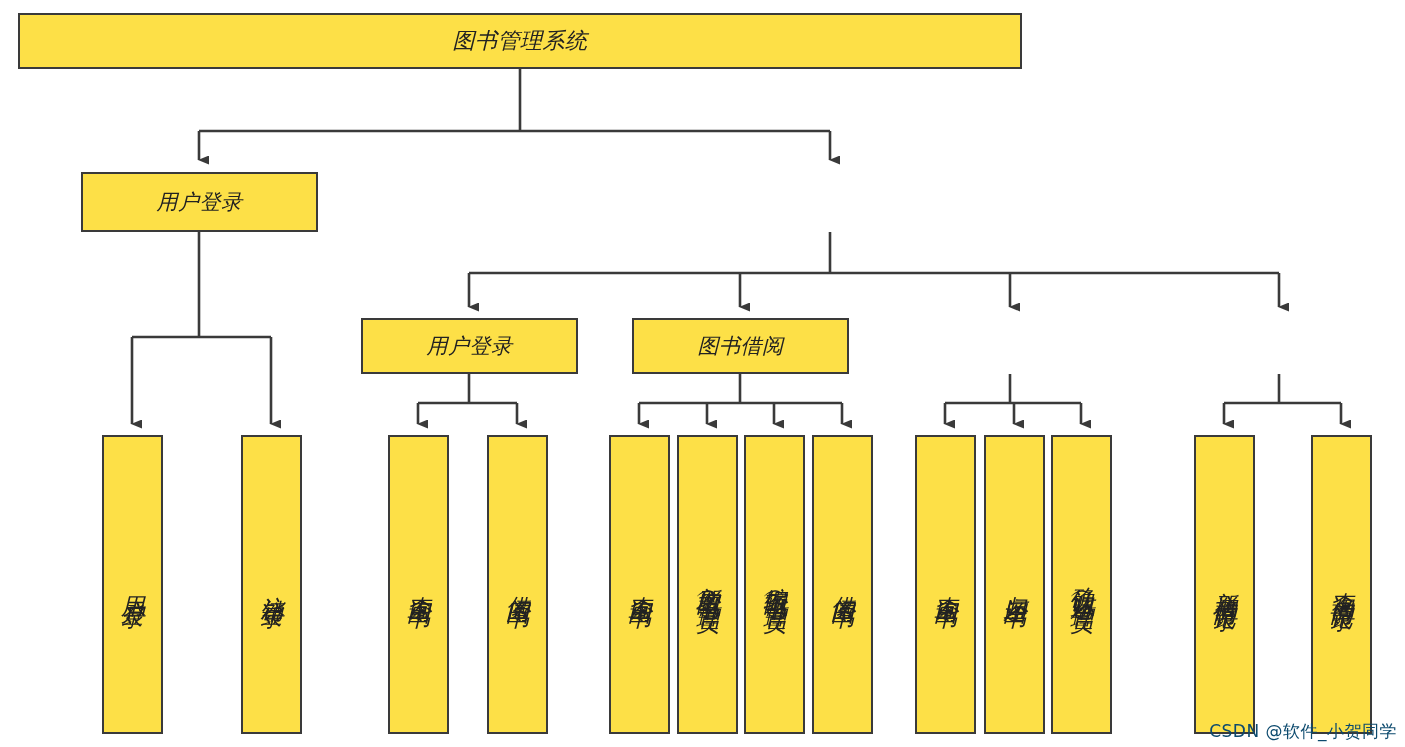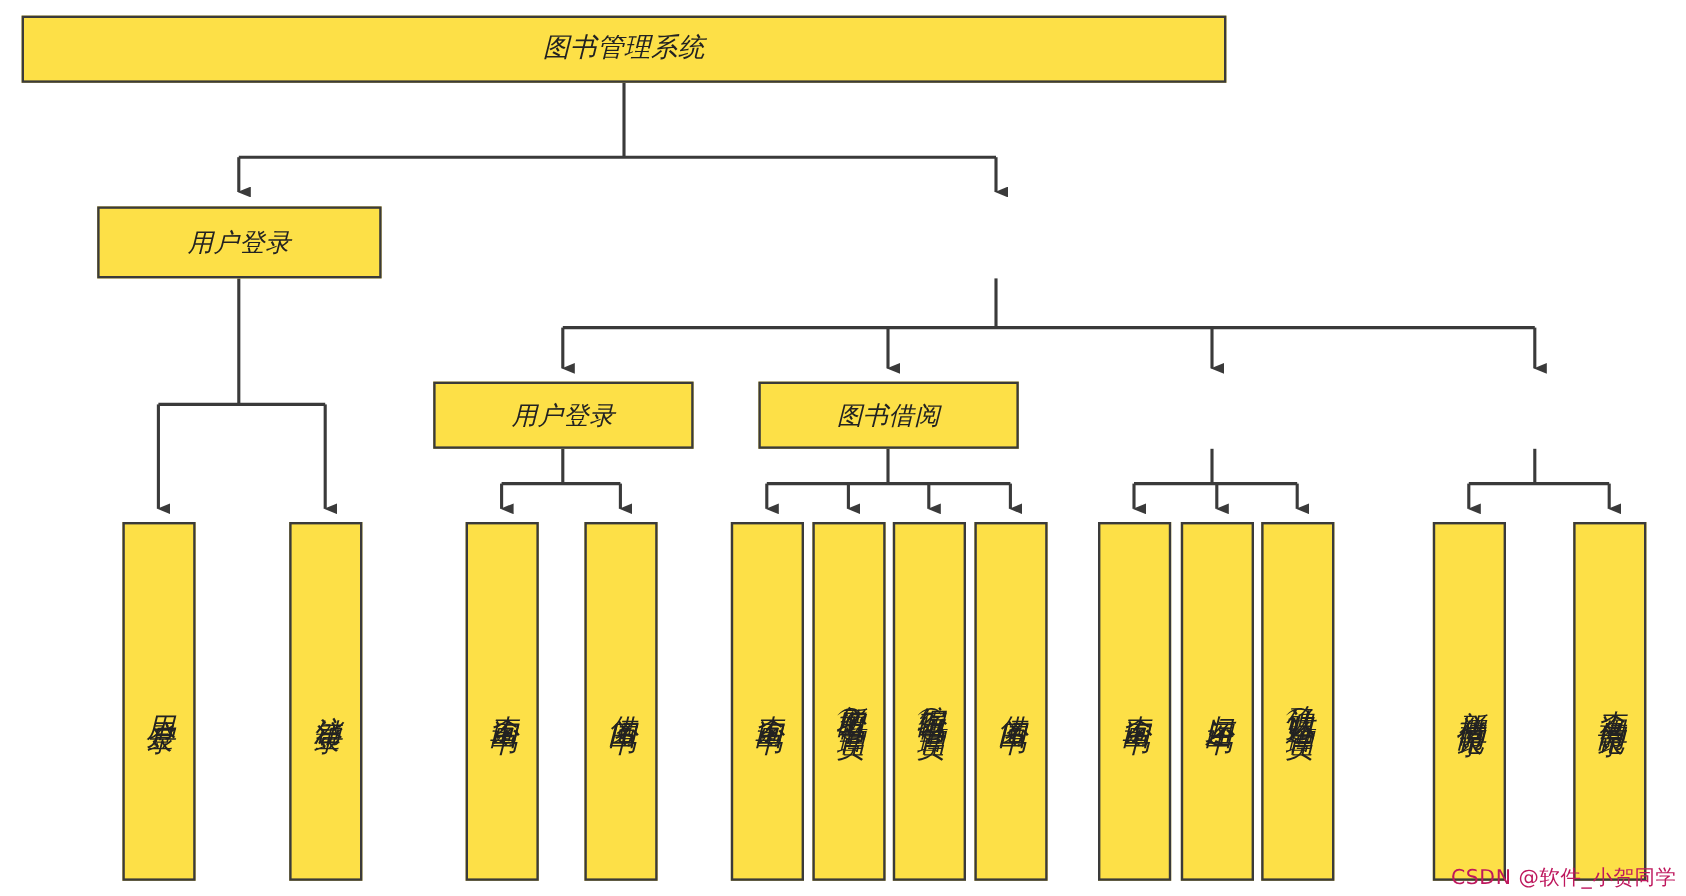--- a/index.html
+++ b/index.html
@@ -66,21 +66,21 @@
     line-height: 1.0;
     letter-spacing: 3.5px;
     white-space: nowrap;
     max-height: 100%;
   }
   #watermark {
     position: absolute;
     right: 8px;
     bottom: 4px;
     font-size: 17px;
-    color: #be185d;
+    color: #0c4a6e;
     letter-spacing: 0.5px;
     z-index: 5;
     white-space: nowrap;
     font-family: "DejaVu Sans", "Liberation Sans", sans-serif;
   }
 </style>
 </head>
 <body>
 
 <div id="diagram-root">

